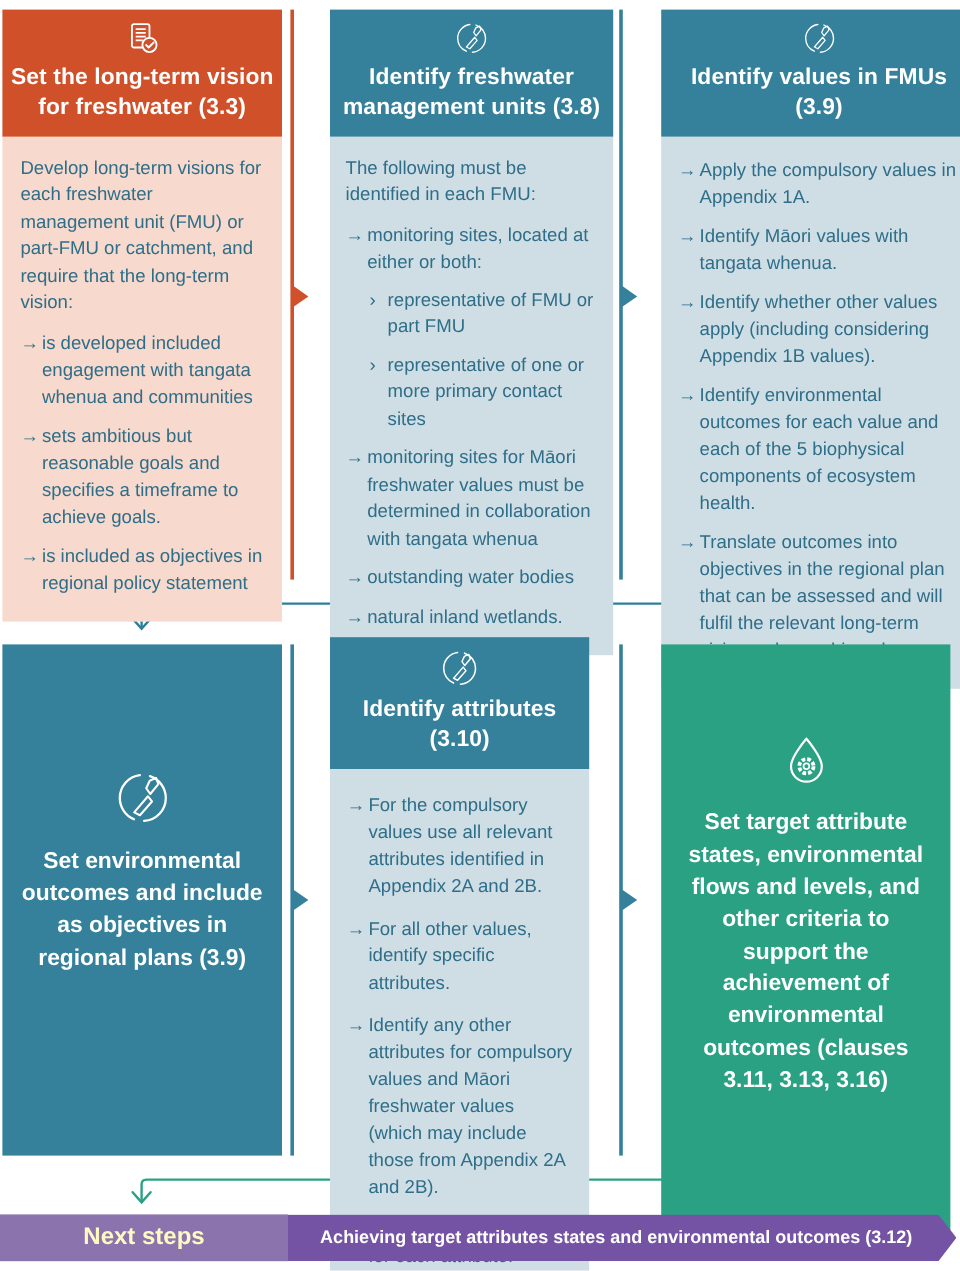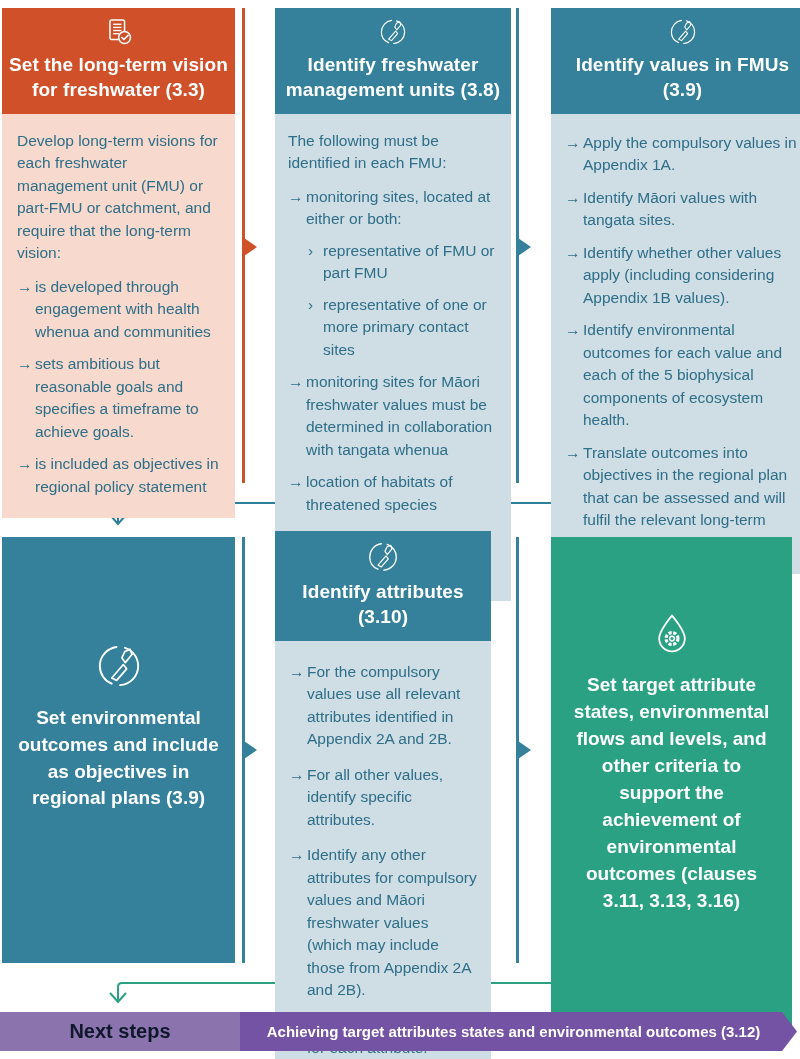--- a/index.html
+++ b/index.html
@@ -50,21 +50,21 @@
   .vline.orange{background:var(--orange);}
   .vline.teal{background:var(--teal);}
   .tri{position:absolute;left:2px;width:0;height:0;
        border-top:9px solid transparent;border-bottom:9px solid transparent;}
   .tri.orange{border-left:13px solid var(--orange);}
   .tri.teal{border-left:13px solid var(--teal);}
 
   
   .bar-left{position:absolute;left:0;top:1012px;width:240px;height:39px;
             background:var(--purple-light);display:flex;align-items:center;justify-content:center;}
-  .bar-left .lbl{color:#0f172a;font-size:20px;font-weight:700;}
+  .bar-left .lbl{color:#fef9c3;font-size:20px;font-weight:700;}
   .bar-right{position:absolute;left:240px;top:1012px;width:557px;height:39px;
              background:var(--purple-dark);display:flex;align-items:center;justify-content:center;
              clip-path:polygon(0 0,calc(100% - 15px) 0,100% 50%,calc(100% - 15px) 100%,0 100%);}
   .bar-right .txt{color:#fff;font-size:15px;font-weight:600;padding-right:10px;}
 </style>
 </head>
 <body>
 
 <div class="page">
 
@@ -90,21 +90,21 @@
         <line x1="13.5" y1="18" x2="25.5" y2="18" stroke="#fff" stroke-width="2"></line>
         <line x1="13.5" y1="22.5" x2="22" y2="22.5" stroke="#fff" stroke-width="2"></line>
         <circle cx="30" cy="28" r="8.5" fill="#d0502a" stroke="#fff" stroke-width="2.2"></circle>
         <path d="M26 28 l3 3 l6 -6" fill="none" stroke="#fff" stroke-width="2.2" stroke-linecap="round" stroke-linejoin="round"></path>
       </svg>
       <div class="title">Set the long-term vision for freshwater (3.3)</div>
     </div>
     <div class="bdy pink">
       <p class="intro">Develop long-term visions for each freshwater management unit (FMU) or part-FMU or catchment, and require that the long-term vision:</p>
       <ul class="arrows">
-        <li>is developed through engagement with health whenua and communities</li>
+        <li>is developed included engagement with tangata whenua and communities</li>
         <li>sets ambitious but reasonable goals and specifies a timeframe to achieve goals.</li>
         <li>is included as objectives in regional policy statement</li>
       </ul>
     </div>
   </div>
 
   <div class="vline orange" style="left:242px;top:8px;height:475px;">
     <div class="tri orange" style="top:230px;"></div>
   </div>
 
@@ -121,21 +121,20 @@
       <p class="intro">The following must be identified in each FMU:</p>
       <ul class="arrows">
         <li>
           <span>monitoring sites, located at either or both:</span>
           <ul class="subs">
             <li>representative of FMU or part FMU</li>
             <li>representative of one or more primary contact sites</li>
           </ul>
         </li>
         <li>monitoring sites for Māori freshwater values must be determined in collaboration with tangata whenua</li>
-        <li>location of habitats of threatened species</li>
         <li>outstanding water bodies</li>
         <li>natural inland wetlands.</li>
       </ul>
     </div>
   </div>
 
   <div class="vline teal" style="left:516px;top:8px;height:475px;">
     <div class="tri teal" style="top:230px;"></div>
   </div>
 
@@ -144,21 +143,21 @@
       <svg width="42" height="42" viewBox="0 0 48 48">
         <circle cx="24" cy="24" r="20" fill="none" stroke="#fff" stroke-width="2" stroke-dasharray="52 9" stroke-dashoffset="22" stroke-linecap="round"></circle>
         <path d="M30 9 L35.5 6.5 L37.5 12 L30.5 20.5 L27 15.5 Z" fill="none" stroke="#fff" stroke-width="1.8" stroke-linejoin="round"></path>
         <path d="M28.5 22.5 L32 27 L21.5 39 L16.5 36.5 Z" fill="none" stroke="#fff" stroke-width="1.8" stroke-linejoin="round"></path>
       </svg>
       <div class="title">Identify values in FMUs (3.9)</div>
     </div>
     <div class="bdy blue" style="padding:18px 14px 10px;">
       <ul class="arrows">
         <li>Apply the compulsory values in Appendix 1A.</li>
-        <li>Identify Māori values with tangata sites.</li>
+        <li>Identify Māori values with tangata whenua.</li>
         <li>Identify whether other values apply (including considering Appendix 1B values).</li>
         <li>Identify environmental outcomes for each value and each of the 5 biophysical components of ecosystem health.</li>
         <li>Translate outcomes into objectives in the regional plan that can be assessed and will fulfil the relevant long-term visions when achieved.</li>
       </ul>
     </div>
   </div>
 
   <div class="card solid teal" style="left:2px;top:537px;width:233px;height:426px;padding-bottom:45px;">
     <div class="icn">
       <svg width="46" height="46" viewBox="0 0 48 48">

